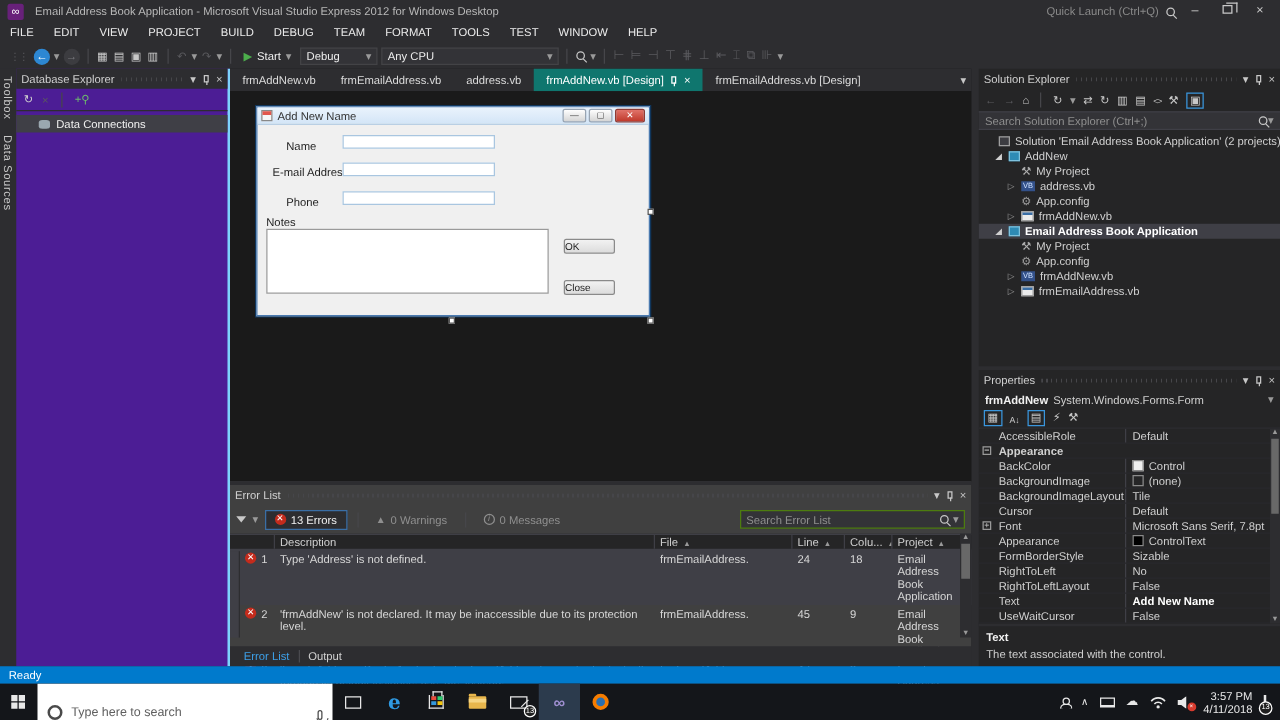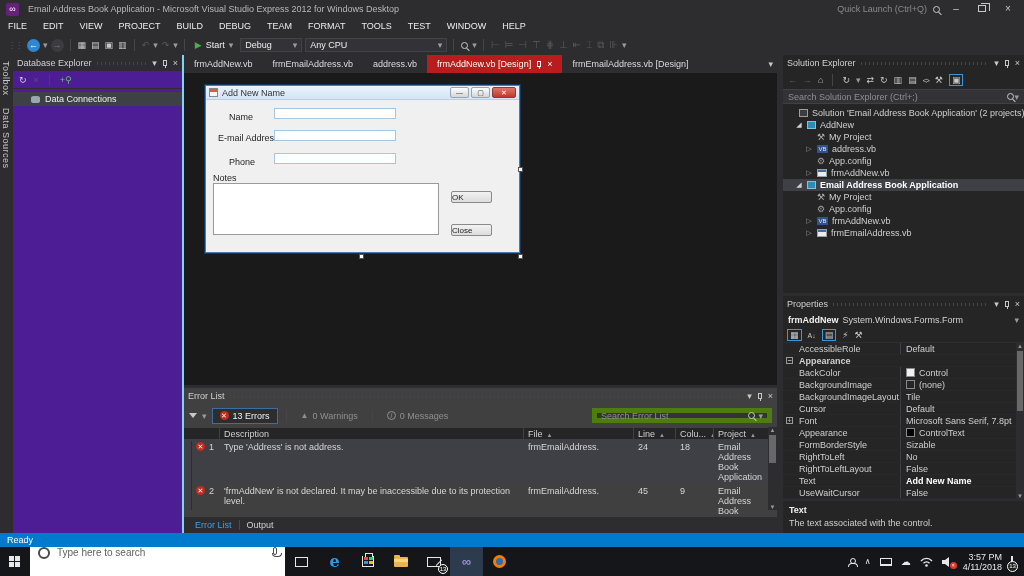--- a/index.html
+++ b/index.html
@@ -46,21 +46,21 @@
 
 #dbx{position:absolute;left:13px;top:55px;width:171px;height:478px;background:#4c1d95;border-right:2px solid #7dd3fc}
 #dbx .twtitle{background:#2d2d30}
 .dbx-toolbar{height:18px;display:flex;align-items:center;gap:7px;padding:0 6px;border-bottom:1px solid #2d2d30}
 .dbx-row{margin-top:3px;height:14px;display:flex;align-items:center;gap:5px;background:#3f3f46;color:#f1f1f1;padding-left:18px}
 .ic-db{width:9px;height:7px;background:#9aa7b0;border-radius:3px/2px}
 
 #center{position:absolute;left:184px;top:55px;width:593px;height:478px;background:#1a1a1a}
 #tabwell{height:18px;background:#2d2d30;display:flex;position:relative}
 .dtab{padding:0 10px;line-height:18px;color:#dcdcdc;white-space:nowrap}
-.dtab.active{background:#b91c1c;color:#fff;display:flex;align-items:center;gap:6px}
+.dtab.active{background:#0f766e;color:#fff;display:flex;align-items:center;gap:6px}
 .dtab.active .pin{border-color:#fff}.dtab.active .pin::after{background:#fff}
 .tabcaret{position:absolute;right:4px;top:0;line-height:18px;color:#c8c8c8;font-size:7px}
 
 #design{position:absolute;left:0;top:18px;width:593px;height:312px;background:#1a1a1a}
 #vform{position:absolute;left:21px;top:12px;width:315px;height:168px;background:#f0f0f0;border:1px solid #4a7ab0;box-shadow:0 0 0 1px #10365c}
 .ftitle{height:14px;background:linear-gradient(#eaf3fc,#d3e5f7);border-bottom:1px solid #b9cfe4;display:flex;align-items:center;padding:0 3px;color:#333}
 .ficon{width:9px;height:9px;margin-right:4px;background:#f6f6f6;border:1px solid #888;position:relative}
 .ficon::before{content:"";position:absolute;left:0;top:0;right:0;height:3px;background:#e2574c}
 .fbtns{margin-left:auto;display:flex;gap:2px}
 .fbtn{width:19px;height:11px;background:linear-gradient(#fefefe,#d5d5d5);border:1px solid #98a4b2;border-radius:2px;color:#444;font-size:7px;line-height:9px;text-align:center}
@@ -72,21 +72,21 @@
 .handle{position:absolute;width:5px;height:5px;background:#fff;border:1px solid #555}
 
 #errorlist{position:absolute;left:0;top:330px;width:593px;height:148px;background:#404040;border-top:3px solid #2d2d30}
 .el-toolbar{height:23px;display:flex;align-items:center;gap:5px;padding:0 5px}
 .errbtn{display:flex;align-items:center;gap:4px;border:1px solid #3a6ea5;padding:2px 7px;color:#f1f1f1;background:#2d2d30}
 .cntgrp{display:flex;align-items:center;gap:4px;color:#8f8f8f;padding:0 6px}
 .errglyph{display:inline-block;width:9px;height:9px;border-radius:50%;background:#c42b1c;color:#fff;font-size:7px;line-height:9px;text-align:center;font-weight:bold}
 .warnglyph{color:#8f8f8f;font-size:8px}
 .infoglyph{display:inline-block;width:9px;height:9px;border-radius:50%;border:1px solid #8f8f8f;color:#8f8f8f;font-size:7px;line-height:8px;text-align:center;font-style:italic}
 .funnel{display:inline-block;width:0;height:0;border-left:4px solid transparent;border-right:4px solid transparent;border-top:5px solid #c8c8c8}
-.el-search{margin-left:auto;width:180px;height:15px;background:#333337;border:5px solid #4d7c0f;display:flex;align-items:center;padding:0 4px;color:#8f8f8f}
+.el-search{margin-left:auto;width:180px;height:15px;background:#333337;border:1px solid #4d7c0f;display:flex;align-items:center;padding:0 4px;color:#8f8f8f}
 .el-search .mag{margin-left:auto;margin-right:3px}
 .el-grid{position:relative}
 .el-hdr{display:flex;height:13px;background:#252526;border-top:1px solid #3f3f46;border-bottom:1px solid #3f3f46;color:#d0d0d0}
 .hc{padding:1px 4px;border-right:1px solid #3f3f46;overflow:hidden;white-space:nowrap}
 .hc .sort{font-size:6px;color:#9a9a9a;margin-left:4px}
 .c-ic{width:36px}.c-desc{width:304px}.c-file{width:110px}.c-line{width:42px}.c-col{width:38px}.c-proj{width:54px;border-right:none}
 .erow{display:flex;min-height:23px;color:#d6d6d6}
 .erow.sel{background:#3f3f46}
 .ec{padding:2px 4px;line-height:10px;overflow:hidden}
 .ec.c-ic{display:flex;gap:4px;padding-left:12px}
@@ -132,21 +132,21 @@
 .p-scroll .thumb{margin:2px 1px;height:60px;background:#686868}
 .p-desc{border-top:2px solid #2d2d30;padding:4px 6px}
 .p-desc b{display:block;color:#f1f1f1;margin-bottom:3px}
 
 #statusbar{position:absolute;left:0;top:533px;right:0;height:14px;background:#007acc;color:#fff;line-height:14px;padding-left:7px}
 
 #taskbar{position:absolute;left:0;top:547px;right:0;height:29px;background:#14161a;display:flex;align-items:center}
 .startbtn-win{width:30px;height:29px;display:flex;align-items:center;justify-content:center}
 .winlogo{width:12px;height:12px;display:grid;grid-template-columns:5px 5px;grid-template-rows:5px 5px;gap:1px}
 .winlogo span{background:#e8e8e8}
-.tsearch{width:255px;height:29px;background:#fff;display:flex;align-items:flex-start;gap:7px;padding:0 8px;color:#5f5f5f;font-size:10px}
+.tsearch{width:236px;height:29px;background:#fff;display:flex;align-items:flex-end;gap:7px;padding:0 8px;color:#5f5f5f;font-size:10px}
 .cortana{width:12px;height:12px;border:2px solid #4a4a4a;border-radius:50%}
 .micic{margin-left:auto;width:4px;height:8px;border:1px solid #4a4a4a;border-radius:2px;position:relative}
 .micic::after{content:"";position:absolute;left:-2px;bottom:-3px;width:8px;height:3px;border:1px solid #4a4a4a;border-top:none;border-radius:0 0 4px 4px}
 .tkicon{width:33px;height:29px;display:flex;align-items:center;justify-content:center;position:relative}
 .tkicon.activeapp{background:#2c3b4d}
 .tv{width:13px;height:10px;border:1px solid #e8e8e8}
 .edge{color:#2f9ae3;font-weight:bold;font-size:16px;font-family:"DejaVu Serif",serif}
 .storebag{width:12px;height:11px;border:1px solid #e8e8e8;border-top:none;position:relative;display:grid;grid-template-columns:4px 4px;grid-template-rows:3px 3px;gap:1px;padding:1px}
 .storebag::before{content:"";position:absolute;top:-3px;left:2px;width:6px;height:3px;border:1px solid #e8e8e8;border-bottom:none}
 .sb1{background:#e74c3c}.sb2{background:#2ecc71}.sb3{background:#3498db}.sb4{background:#f1c40f}
@@ -382,21 +382,21 @@
           <span class="hc c-line"><span>Line</span><span class="sort">▲</span></span>
           <span class="hc c-col"><span>Colu...</span><span class="sort">▲</span></span>
           <span class="hc c-proj"><span>Project</span><span class="sort">▲</span></span>
         </div>
         <div class="gutter"></div>
         <div class="erow sel">
           <span class="ec c-ic">
               <span class="errglyph">✕</span>
               <span>1</span>
             </span>
-          <span class="ec c-desc">Type 'Address' is not address.</span>
+          <span class="ec c-desc">Type 'Address' is not defined.</span>
           <span class="ec c-file">frmEmailAddress.</span>
           <span class="ec c-line">24</span>
           <span class="ec c-col">18</span>
           <span class="ec c-proj">Email Address Book Application</span>
         </div>
         <div class="erow">
           <span class="ec c-ic">
               <span class="errglyph">✕</span>
               <span>2</span>
             </span>

